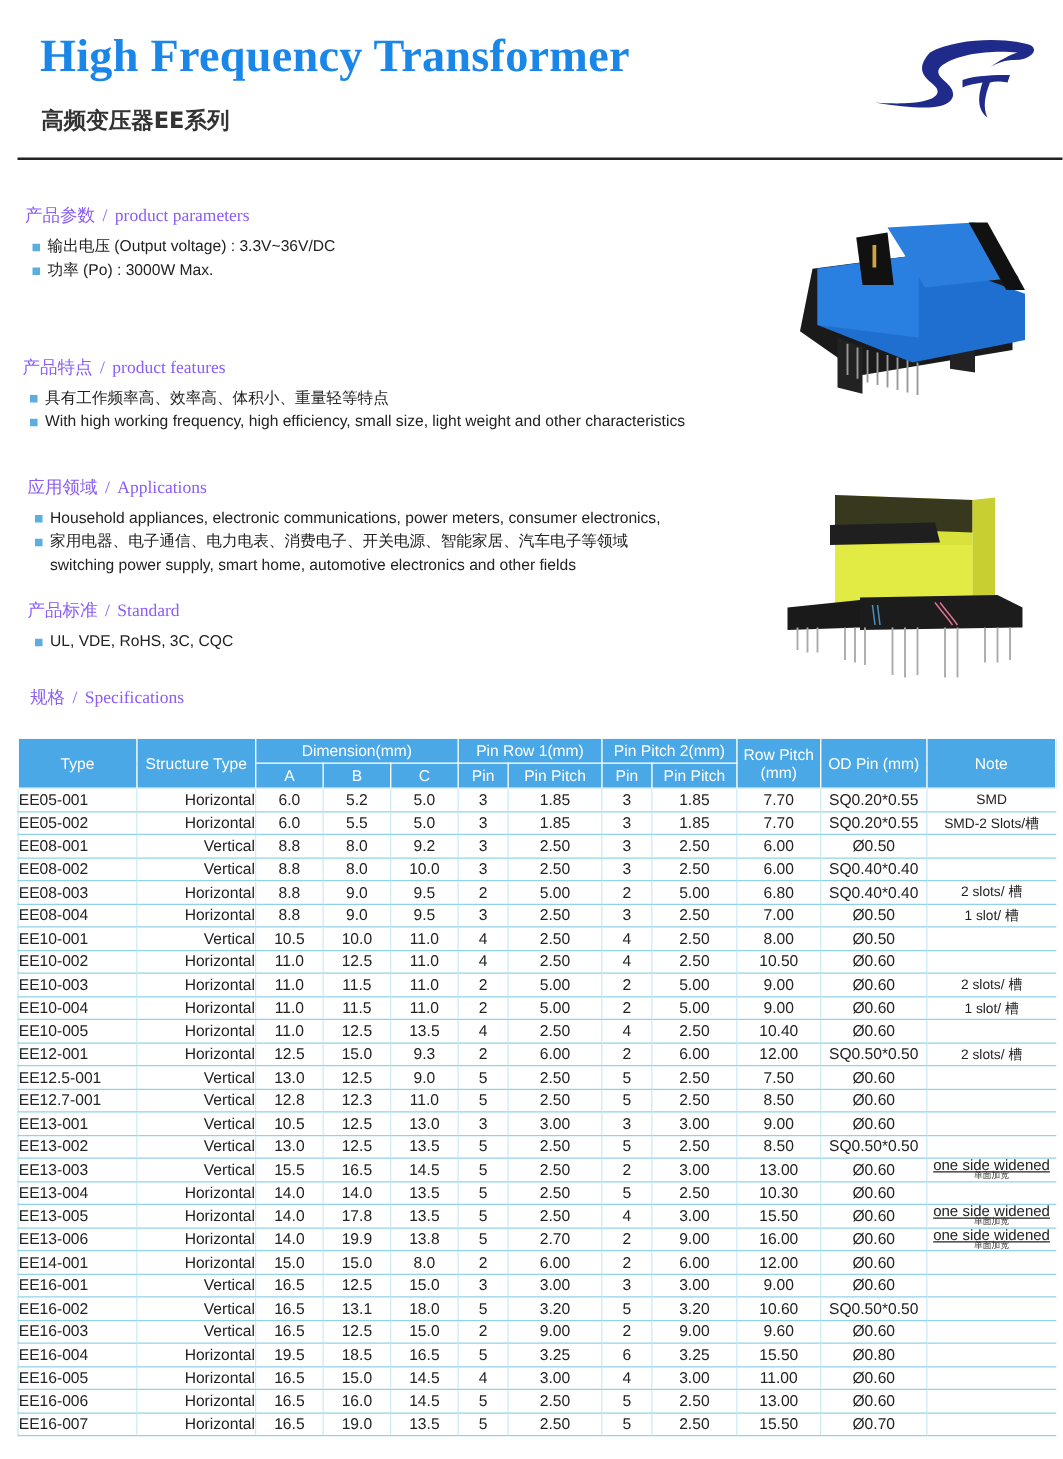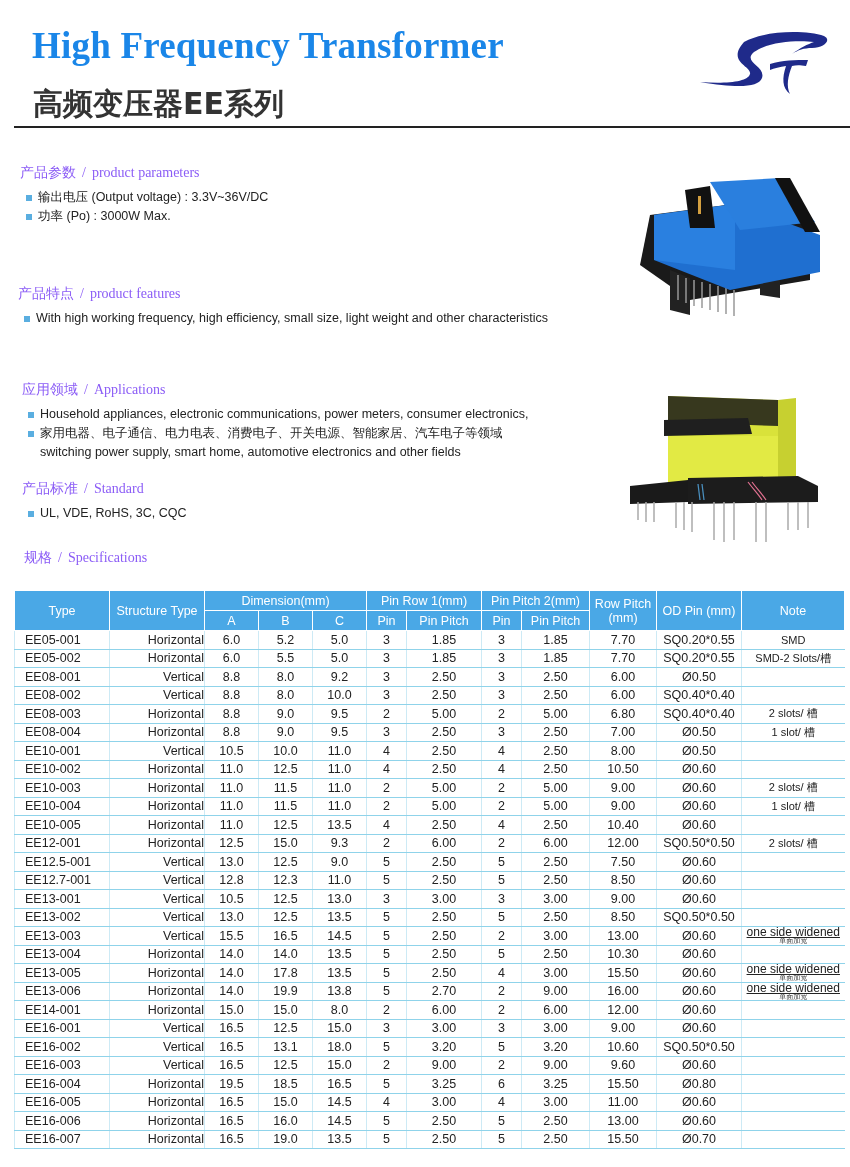--- a/index.html
+++ b/index.html
@@ -1,34 +1,34 @@
 <!DOCTYPE html>
 <html><head>
 <meta charset="utf-8">
 <style>
   html, body { margin: 0; padding: 0; background: #ffffff; }
   body { width: 850px; height: 1167px; position: relative; overflow: hidden; font-family: "Liberation Sans", "DejaVu Sans", sans-serif; color: #222; }
   .title { position: absolute; left: 32px; top: 24px; font-family: "Liberation Serif", "DejaVu Serif", serif; font-weight: bold; font-size: 37px; color: #1a86e8; letter-spacing: 0.2px; }
-  .subtitle { position: absolute; left: 33px; top: 84px; font-family: "DejaVu Sans", sans-serif; font-weight: bold; font-size: 30px; color: #333; }
+  .subtitle { position: absolute; left: 33px; top: 84px; font-family: "DejaVu Sans", sans-serif; font-weight: bold; font-size: 18px; color: #333; }
   .logo { position: absolute; left: 696px; top: 22px; width: 140px; height: 78px; }
   .rule { position: absolute; left: 14px; top: 126px; width: 836px; height: 2px; background: #222; }
 
   .section { position: absolute; left: 20px; }
   .sec-title { font-family: "Liberation Serif", "DejaVu Serif", serif; font-size: 14px; color: #8b5cf6; margin-bottom: 6px; }
   .sec-title .sep { margin: 0 6px; }
   .bullet { font-size: 12.5px; color: #222; line-height: 19px; position: relative; padding-left: 18px; }
   .bullet::before { content: ""; position: absolute; left: 6px; top: 7px; width: 6px; height: 6px; background: #5aaee0; }
   .bullet.cont::before { display: none; }
 
   .photo { position: absolute; }
 
   table.spec { position: absolute; left: 14px; top: 590px; width: 830px; border-collapse: collapse; font-size: 12.5px; table-layout: fixed; }
   table.spec th { background: #4aa8e6; color: #fff; font-weight: normal; border: 1px solid #ffffff; font-size: 12.5px; padding: 0; text-align: center; }
   table.spec td { border-bottom: 1px solid #8fd3ea; border-left: 1px solid #cdeaf5; height: 17.5px; padding: 0; text-align: center; white-space: nowrap; }
-  table.spec td.type { text-align: left; padding-left: 10px; }
+  table.spec td.type { text-align: left; }
   table.spec td.struct { text-align: right; padding-left: 12px; }
   table.spec td.note { font-size: 11px; margin-top: 48px; }
   .note-small { font-size: 12px; line-height: 10px; display: block; text-decoration: underline; }
   .note-sub { font-size: 7px; line-height: 7px; display: block; color: #333; }
 </style>
 </head>
 <body>
 
 <div class="title">High Frequency Transformer</div>
 <div class="subtitle">高频变压器EE系列</div>
@@ -41,20 +41,21 @@
 <div class="rule"></div>
 
 <div class="section" style="top:164px;">
   <div class="sec-title"><span>产品参数</span><span class="sep">/</span><span>product parameters</span></div>
   <div class="bullet">输出电压 (Output voltage) : 3.3V~36V/DC</div>
   <div class="bullet">功率 (Po) : 3000W Max.</div>
 </div>
 
 <div class="section" style="top:285px; left:18px;">
   <div class="sec-title"><span>产品特点</span><span class="sep">/</span><span>product features</span></div>
+  <div class="bullet">具有工作频率高、效率高、体积小、重量轻等特点</div>
   <div class="bullet">With high working frequency, high efficiency, small size, light weight and other characteristics</div>
 </div>
 
 <div class="section" style="top:381px; left:22px;">
   <div class="sec-title"><span>应用领域</span><span class="sep">/</span><span>Applications</span></div>
   <div class="bullet">Household appliances, electronic communications, power meters, consumer electronics,</div>
   <div class="bullet">家用电器、电子通信、电力电表、消费电子、开关电源、智能家居、汽车电子等领域</div>
   <div class="bullet cont">switching power supply, smart home, automotive electronics and other fields</div>
 </div>
 

